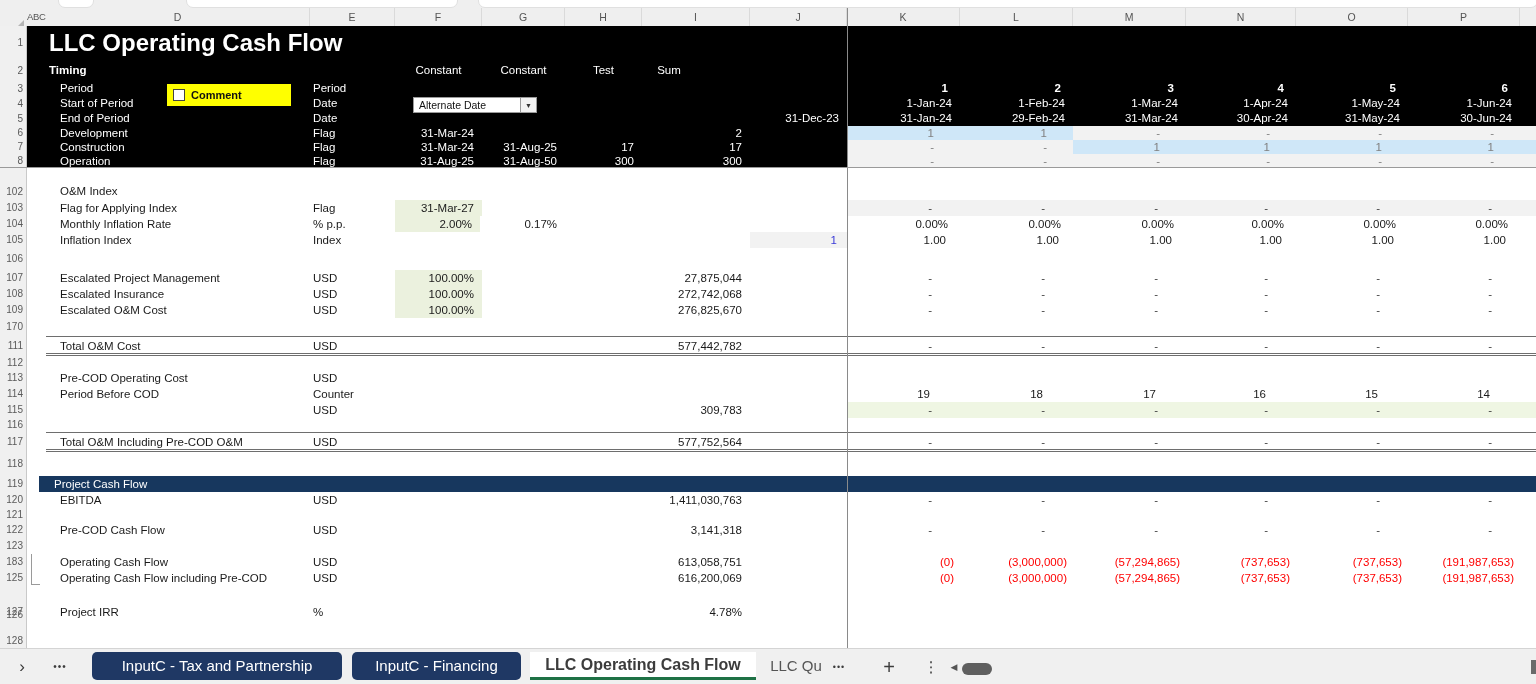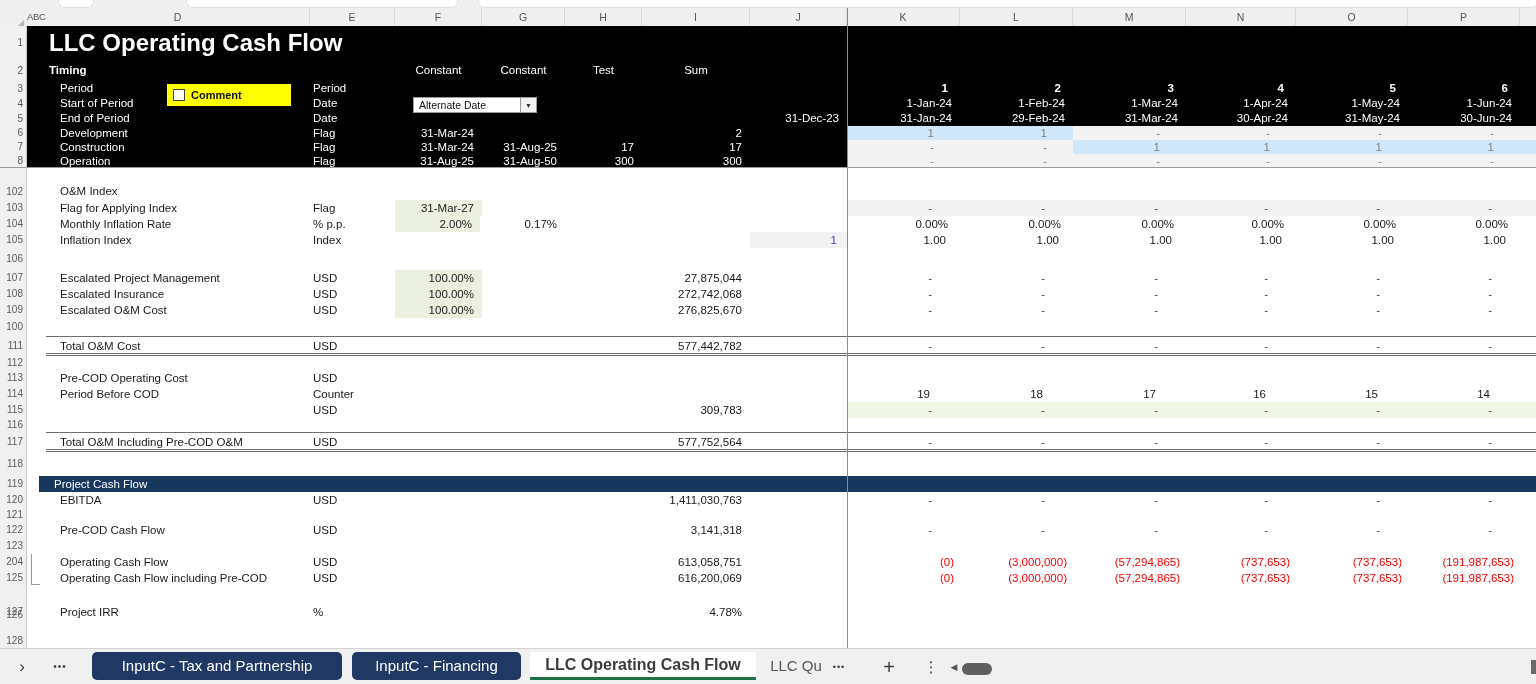--- a/index.html
+++ b/index.html
@@ -99,21 +99,21 @@
         <div class="rownum" style="line-height: 34px;">1</div>
         <div class="c title" style="left: 46px; width: 264px; line-height: 34px;">LLC Operating Cash Flow</div>
       </div>
       <div class="row" style="top: 60px; height: 21px;">
         <div class="bgstrip" style="left: 27px; width: 1509px; background: rgb(0, 0, 0);"></div>
         <div class="rownum" style="line-height: 21px;">2</div>
         <div class="c wl0b" style="left: 46px; width: 264px; line-height: 21px;">Timing</div>
         <div class="c wc" style="left: 395px; width: 87px; line-height: 21px;">Constant</div>
         <div class="c wc" style="left: 482px; width: 83px; line-height: 21px;">Constant</div>
         <div class="c wc" style="left: 565px; width: 77px; line-height: 21px;">Test</div>
-        <div class="c wc" style="left: 642px; width: 108px; line-height: 21px;">Sum</div>
+        <div class="c wc" style="left: 615px; width: 108px; line-height: 21px;">Sum</div>
       </div>
       <div class="row" style="top: 81px; height: 15px;">
         <div class="bgstrip" style="left: 27px; width: 1509px; background: rgb(0, 0, 0);"></div>
         <div class="rownum" style="line-height: 15px;">3</div>
         <div class="c wl1" style="left: 46px; width: 264px; line-height: 15px;">Period</div>
         <div class="c wl0" style="left: 310px; width: 85px; line-height: 15px;">Period</div>
         <div class="c wb" style="left: 847px; width: 113px; line-height: 15px;">1</div>
         <div class="c wb" style="left: 960px; width: 113px; line-height: 15px;">2</div>
         <div class="c wb" style="left: 1073px; width: 113px; line-height: 15px;">3</div>
         <div class="c wb" style="left: 1186px; width: 110px; line-height: 15px;">4</div>
@@ -275,21 +275,21 @@
         <div class="c grn" style="left: 395px; width: 87px; line-height: 16px;">100.00%</div>
         <div class="c v" style="left: 642px; width: 108px; line-height: 16px;">276,825,670</div>
         <div class="c dash" style="left: 847px; width: 113px; line-height: 16px;">-</div>
         <div class="c dash" style="left: 960px; width: 113px; line-height: 16px;">-</div>
         <div class="c dash" style="left: 1073px; width: 113px; line-height: 16px;">-</div>
         <div class="c dash" style="left: 1186px; width: 110px; line-height: 16px;">-</div>
         <div class="c dash" style="left: 1296px; width: 112px; line-height: 16px;">-</div>
         <div class="c dash" style="left: 1408px; width: 112px; line-height: 16px;">-</div>
       </div>
       <div class="row" style="top: 318px; height: 18px;">
-        <div class="rownum" style="line-height: 18px;">100</div>
+        <div class="rownum" style="line-height: 18px;">170</div>
       </div>
       <div class="row" style="top: 336px; height: 20px;">
         <div class="totalstrip" style="left: 46px; width: 1490px;"></div>
         <div class="rownum" style="line-height: 20px;">111</div>
         <div class="c lb1" style="left: 46px; width: 264px; line-height: 20px;">Total O&amp;M Cost</div>
         <div class="c lb0" style="left: 310px; width: 85px; line-height: 20px;">USD</div>
         <div class="c v" style="left: 642px; width: 108px; line-height: 20px;">577,442,782</div>
         <div class="c dash" style="left: 847px; width: 113px; line-height: 20px;">-</div>
         <div class="c dash" style="left: 960px; width: 113px; line-height: 20px;">-</div>
         <div class="c dash" style="left: 1073px; width: 113px; line-height: 20px;">-</div>
@@ -376,21 +376,21 @@
         <div class="c dash" style="left: 960px; width: 113px; line-height: 16px;">-</div>
         <div class="c dash" style="left: 1073px; width: 113px; line-height: 16px;">-</div>
         <div class="c dash" style="left: 1186px; width: 110px; line-height: 16px;">-</div>
         <div class="c dash" style="left: 1296px; width: 112px; line-height: 16px;">-</div>
         <div class="c dash" style="left: 1408px; width: 112px; line-height: 16px;">-</div>
       </div>
       <div class="row" style="top: 538px; height: 16px;">
         <div class="rownum" style="line-height: 16px;">123</div>
       </div>
       <div class="row" style="top: 554px; height: 16px;">
-        <div class="rownum" style="line-height: 16px;">204</div>
+        <div class="rownum" style="line-height: 16px;">183</div>
         <div class="c lb1" style="left: 46px; width: 264px; line-height: 16px;">Operating Cash Flow</div>
         <div class="c lb0" style="left: 310px; width: 85px; line-height: 16px;">USD</div>
         <div class="c v" style="left: 642px; width: 108px; line-height: 16px;">613,058,751</div>
         <div class="c neg" style="left: 847px; width: 113px; line-height: 16px;">(0)</div>
         <div class="c neg" style="left: 960px; width: 113px; line-height: 16px;">(3,000,000)</div>
         <div class="c neg" style="left: 1073px; width: 113px; line-height: 16px;">(57,294,865)</div>
         <div class="c neg" style="left: 1186px; width: 110px; line-height: 16px;">(737,653)</div>
         <div class="c neg" style="left: 1296px; width: 112px; line-height: 16px;">(737,653)</div>
         <div class="c neg" style="left: 1408px; width: 112px; line-height: 16px;">(191,987,653)</div>
       </div>

